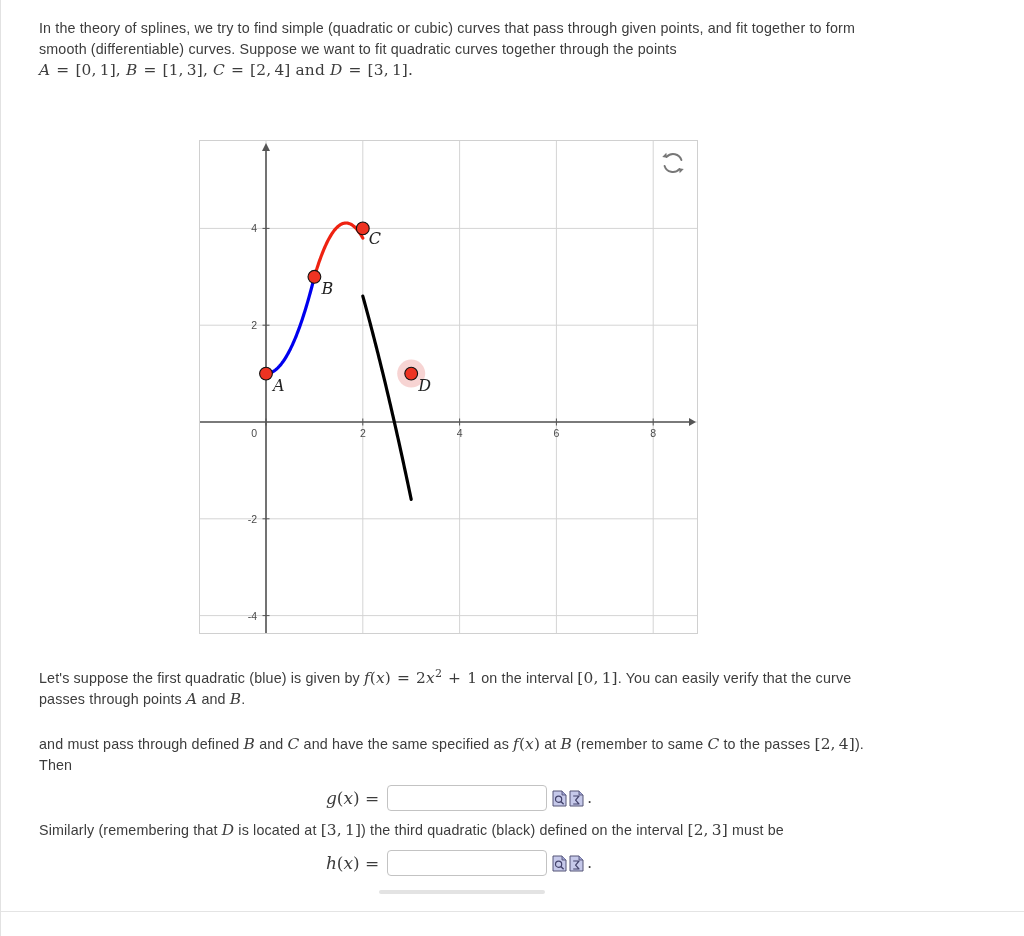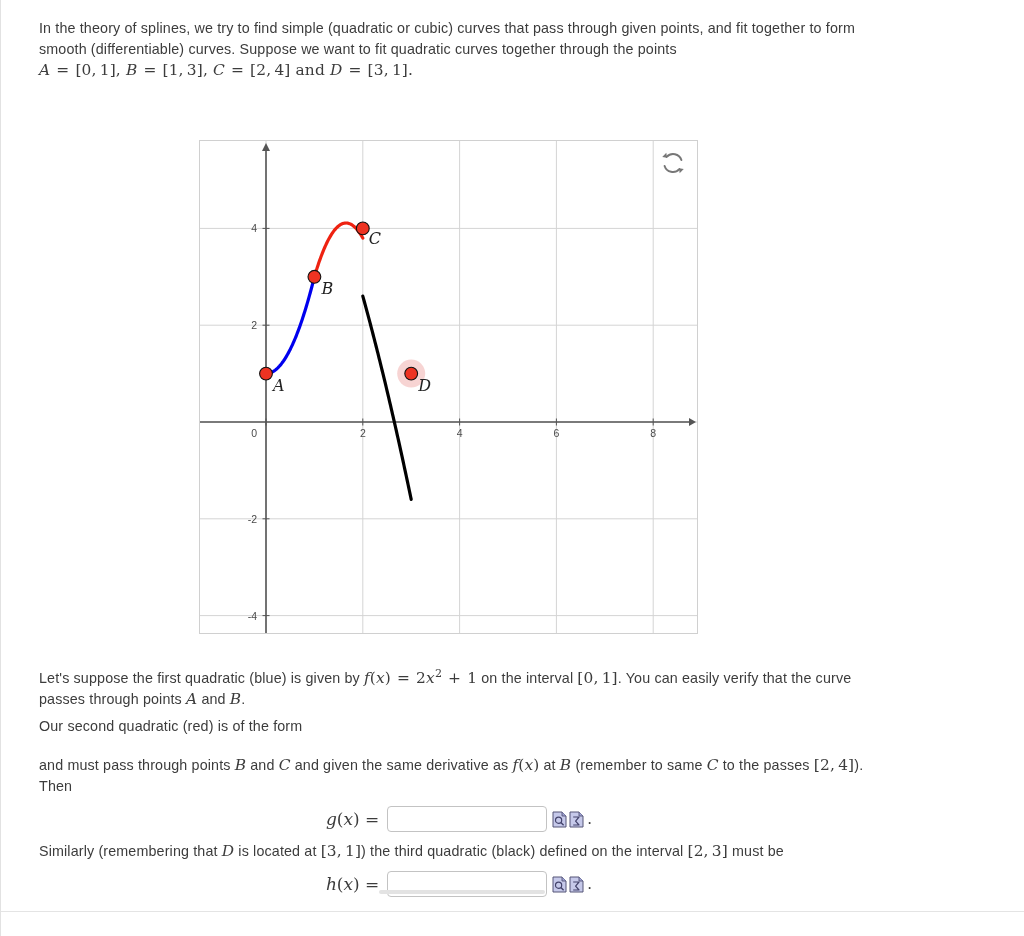--- a/index.html
+++ b/index.html
@@ -245,29 +245,28 @@
 
   <div class="content" style="top: 645px; margin-top: 23px;">
 
     <p class="para">
       <span>Let's suppose the first quadratic (blue) is given by </span><span class="m"><span>f</span><span class="br">(</span><span>x</span><span class="br">)</span><span class="op"> = </span><span class="num">2</span><span>x</span><sup>2</sup><span class="op"> + </span><span class="num">1</span></span><span> on the interval </span><span class="m"><span class="br">[</span><span class="num">0</span><span class="br">, </span><span class="num">1</span><span class="br">]</span></span><span>. You can easily verify that</span>
       <span>the curve passes through points </span><span class="m">A</span><span> and </span><span class="m">B</span><span>.</span>
     </p>
 
     <div class="gap-6"></div>
 
-    <p class="para">Our second quadratic (red) is of the form</p>
 
     <div class="gap-9"></div>
 
 
     <div class="gap-9"></div>
 
     <p class="para">
-      <span>and must pass through points </span><span class="m">B</span><span> and </span><span class="m">C</span><span> and given the same derivative as </span><span class="m"><span>f</span><span class="br">(</span><span>x</span><span class="br">)</span></span><span> at </span><span class="m">B</span><span> (remember to same </span><span class="m">C</span><span> to the</span>
+      <span>and must pass through defined </span><span class="m">B</span><span> and </span><span class="m">C</span><span> and have the same specified as </span><span class="m"><span>f</span><span class="br">(</span><span>x</span><span class="br">)</span></span><span> at </span><span class="m">B</span><span> (remember to same </span><span class="m">C</span><span> to the</span>
       <span>passes </span><span class="m"><span class="br">[</span><span class="num">2</span><span class="br">, </span><span class="num">4</span><span class="br">]</span></span><span>). Then</span>
     </p>
 
     <div class="gap-9"></div>
 
     <div class="answer-row">
       <span class="lhs"><span>g</span><span style="font-style:normal">(</span><span>x</span><span style="font-style:normal">) =</span></span>
       <input class="ans-input" type="text" value="" placeholder="" style="">
       <span class="tool-icons">
         <svg class="tool-icon" viewBox="0 0 15 17">

